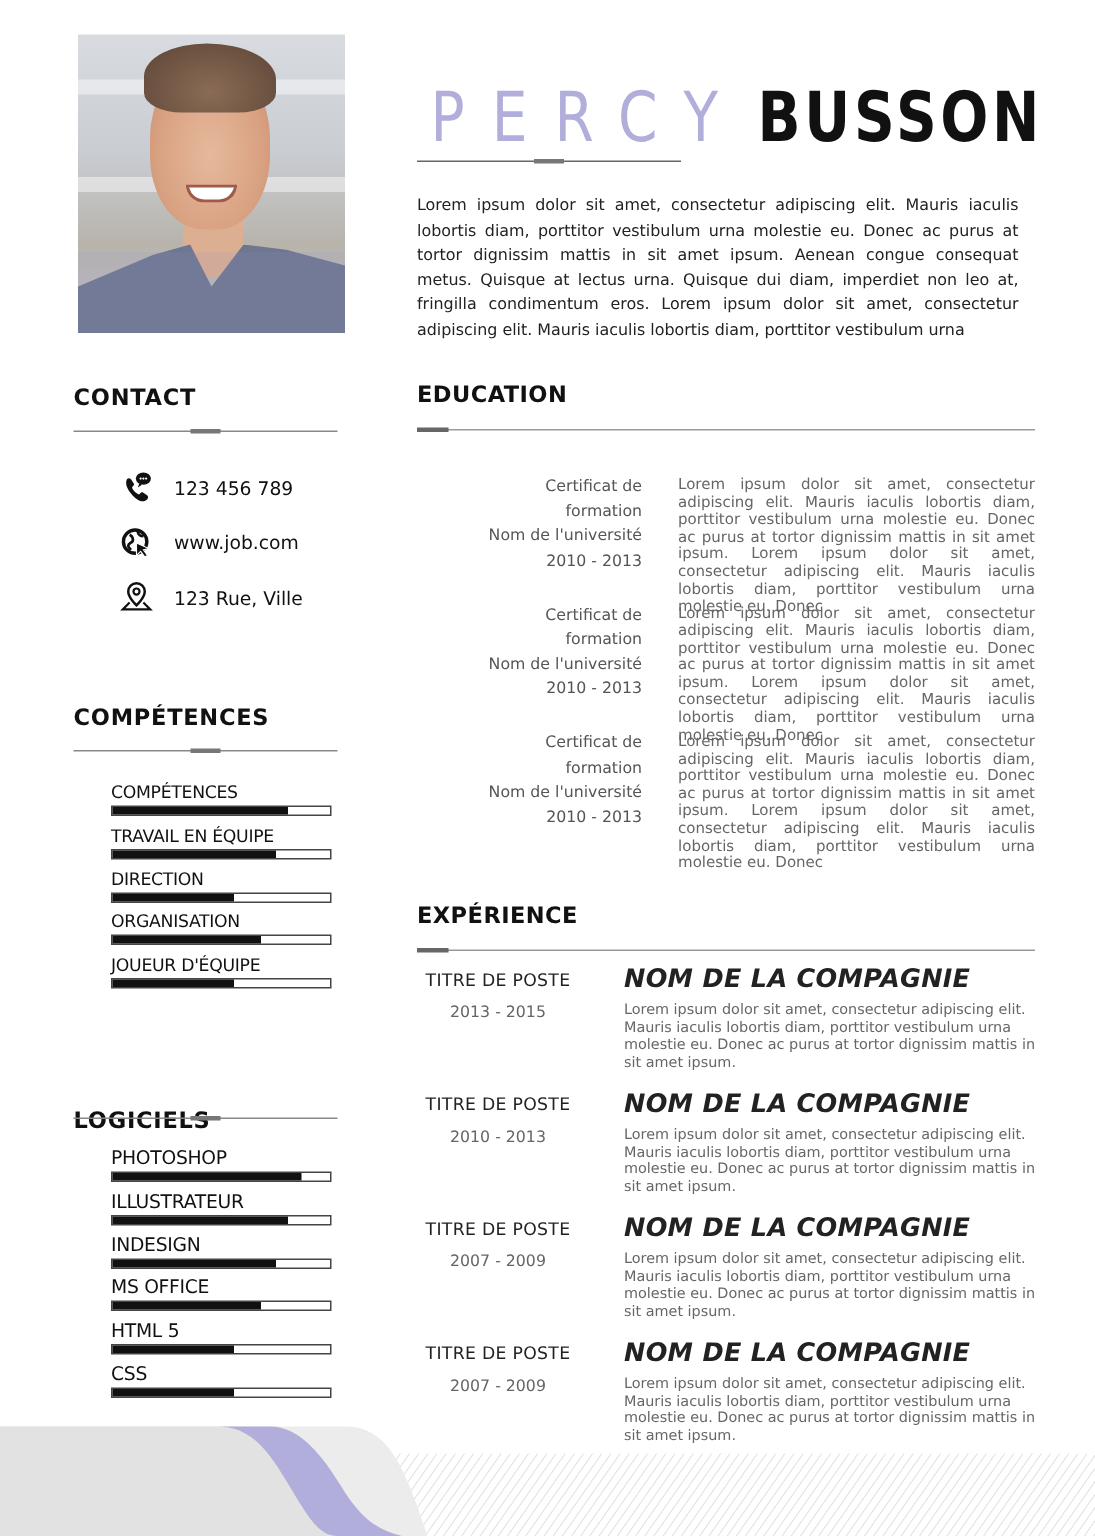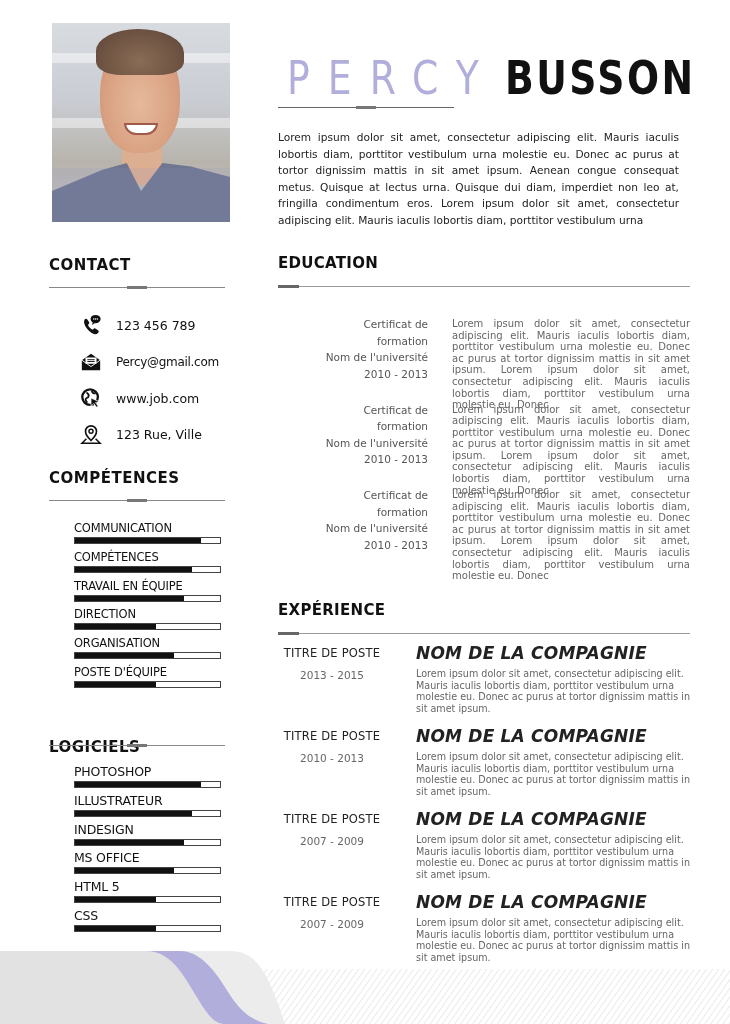--- a/index.html
+++ b/index.html
@@ -140,32 +140,20 @@
           <circle cx="15" cy="5.5" r=".8" fill="#fff"></circle>
           <circle cx="17" cy="5.5" r=".8" fill="#fff"></circle>
           <circle cx="19" cy="5.5" r=".8" fill="#fff"></circle>
         </svg>
     </span>
     <span class="contact-text">123 456 789</span>
   </div>
   <div class="contact-item">
     <span class="contact-icon">
       <svg viewBox="0 0 24 24">
-          <path d="M2 10l10-7 10 7v11H2z" fill="#111"></path>
-          <rect x="6" y="7" width="12" height="7" rx="1" fill="#fff"></rect>
-          <rect x="8" y="9" width="8" height="1" fill="#111"></rect>
-          <rect x="8" y="11" width="8" height="1" fill="#111"></rect>
-          <path d="M2 10l10 7 10-7" stroke="#fff" stroke-width="1" fill="none"></path>
-        </svg>
-    </span>
-    <span class="contact-text email">Percy@gmail.com</span>
-  </div>
-  <div class="contact-item">
-    <span class="contact-icon">
-      <svg viewBox="0 0 24 24">
           <circle cx="11" cy="11" r="8.5" fill="none" stroke="#111" stroke-width="2.5"></circle>
           <path d="M7 6c2 1 3 3 2 5-1 1-3 1-3 3 0 1 1 2 2 3M13 4c0 2 2 3 4 3" stroke="#111" stroke-width="2" fill="none"></path>
           <path d="M12 12l9 4-4 1 3 4-2 1-3-4-3 3z" fill="#111" stroke="#fff" stroke-width=".8"></path>
         </svg>
     </span>
     <span class="contact-text">www.job.com</span>
   </div>
   <div class="contact-item">
     <span class="contact-icon">
       <svg viewBox="0 0 24 24">
@@ -177,26 +165,20 @@
     <span class="contact-text">123 Rue, Ville</span>
   </div>
 </div>
 
 <div class="left-heading" style="top:469px">COMPÉTENCES</div>
 <div class="left-rule" style="top:500px"></div>
 <div class="left-rule-accent" style="top:499px"></div>
 
 <div class="skill-list" style="top:521px" id="skill-list">
     <div class="skill">
-      <span class="skill-label">COMMUNICATION</span>
-      <div class="skill-bar">
-        <div class="skill-bar-fill" style="width: 87%;"></div>
-      </div>
-    </div>
-    <div class="skill">
       <span class="skill-label">COMPÉTENCES</span>
       <div class="skill-bar">
         <div class="skill-bar-fill" style="width: 81%;"></div>
       </div>
     </div>
     <div class="skill">
       <span class="skill-label">TRAVAIL EN ÉQUIPE</span>
       <div class="skill-bar">
         <div class="skill-bar-fill" style="width: 75%;"></div>
       </div>
@@ -207,21 +189,21 @@
         <div class="skill-bar-fill" style="width: 56%;"></div>
       </div>
     </div>
     <div class="skill">
       <span class="skill-label">ORGANISATION</span>
       <div class="skill-bar">
         <div class="skill-bar-fill" style="width: 68%;"></div>
       </div>
     </div>
     <div class="skill">
-      <span class="skill-label">POSTE D'ÉQUIPE</span>
+      <span class="skill-label">JOUEUR D'ÉQUIPE</span>
       <div class="skill-bar">
         <div class="skill-bar-fill" style="width: 56%;"></div>
       </div>
     </div>
   </div>
 
 <div class="left-heading" style="top:738px">LOGICIELS</div>
 <div class="left-rule" style="top:745px"></div>
 <div class="left-rule-accent" style="top:744px"></div>
 

